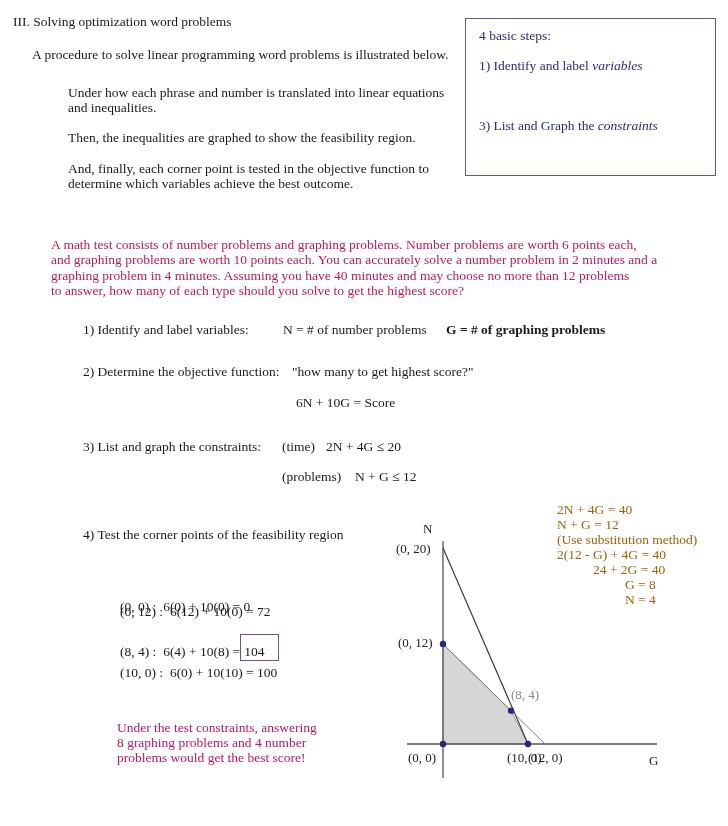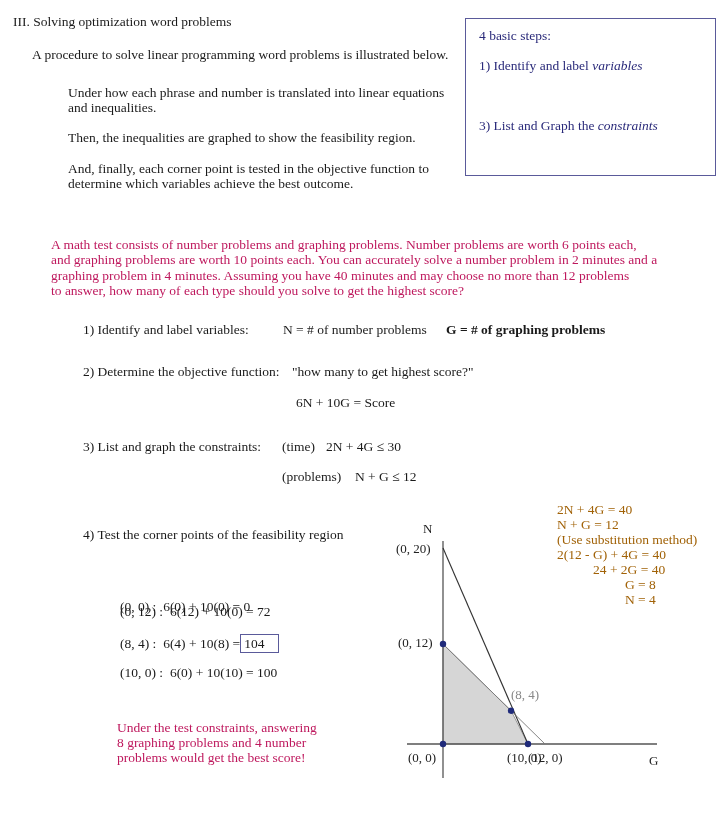--- a/index.html
+++ b/index.html
@@ -11,21 +11,21 @@
   }
   .abs { position: absolute; white-space: nowrap; line-height: 15px; }
   .blue { color: #be185d; }
   .gray { color: #a16207; }
   .steps-box {
     position: absolute; left: 465px; top: 18px; width: 251px; height: 158px;
     border: 1px solid #5a5a9a; box-sizing: border-box;
   }
   .steps-box .abs { color: #2a2a7a; }
   .boxed {
-    display: inline-block; border: 1px solid #5a5a9a; padding: 0 14px 0 3px;
+    display: inline-block; border: 1px solid #5a5a9a; padding: 8px 14px 0 3px;
     line-height: 17px;
   }
   svg text { font-family: "Liberation Serif", "DejaVu Serif", serif; }
 </style>
 </head>
 <body>
 
 <div class="abs" style="left:13px; top:14px;">III.  Solving optimization word problems</div>
 <div class="abs" style="left:32px; top:47px;">A procedure to solve linear programming word problems is illustrated below.</div>
 <div class="abs" style="left:68px; top:85px;">Under how each phrase and number is translated into linear equations</div>
@@ -50,21 +50,21 @@
 <div class="abs" style="left:83px; top:322px;">1) Identify and label variables:</div>
 <div class="abs" style="left:259px; top:322px;margin-left:24px;">N = # of number problems</div>
 <div class="abs" style="left:446px; top:322px;font-weight:bold;">G = # of graphing problems</div>
 
 <div class="abs" style="left:83px; top:364px;">2) Determine the objective function:</div>
 <div class="abs" style="left:292px; top:364px;">"how many to get highest score?"</div>
 <div class="abs" style="left:296px; top:395px;">6N + 10G = Score</div>
 
 <div class="abs" style="left:83px; top:439px;">3) List and graph the constraints:</div>
 <div class="abs" style="left:282px; top:439px;">(time)</div>
-<div class="abs" style="left:326px; top:439px;">2N + 4G ≤ 30</div>
+<div class="abs" style="left:326px; top:439px;">2N + 4G ≤ 20</div>
 <div class="abs" style="left:282px; top:469px;">(problems)</div>
 <div class="abs" style="left:355px; top:469px;">N + G ≤ 12</div>
 
 <div class="abs" style="left:83px; top:527px;">4) Test the corner points of the feasibility region</div>
 
 <div class="abs" style="left:120px; top:574px;margin-top:25px;">
   <span>(0, 0) :</span>&nbsp;
   <span>6(0) + 10(0) = 0</span>
 </div>
 <div class="abs" style="left:120px; top:604px;">

